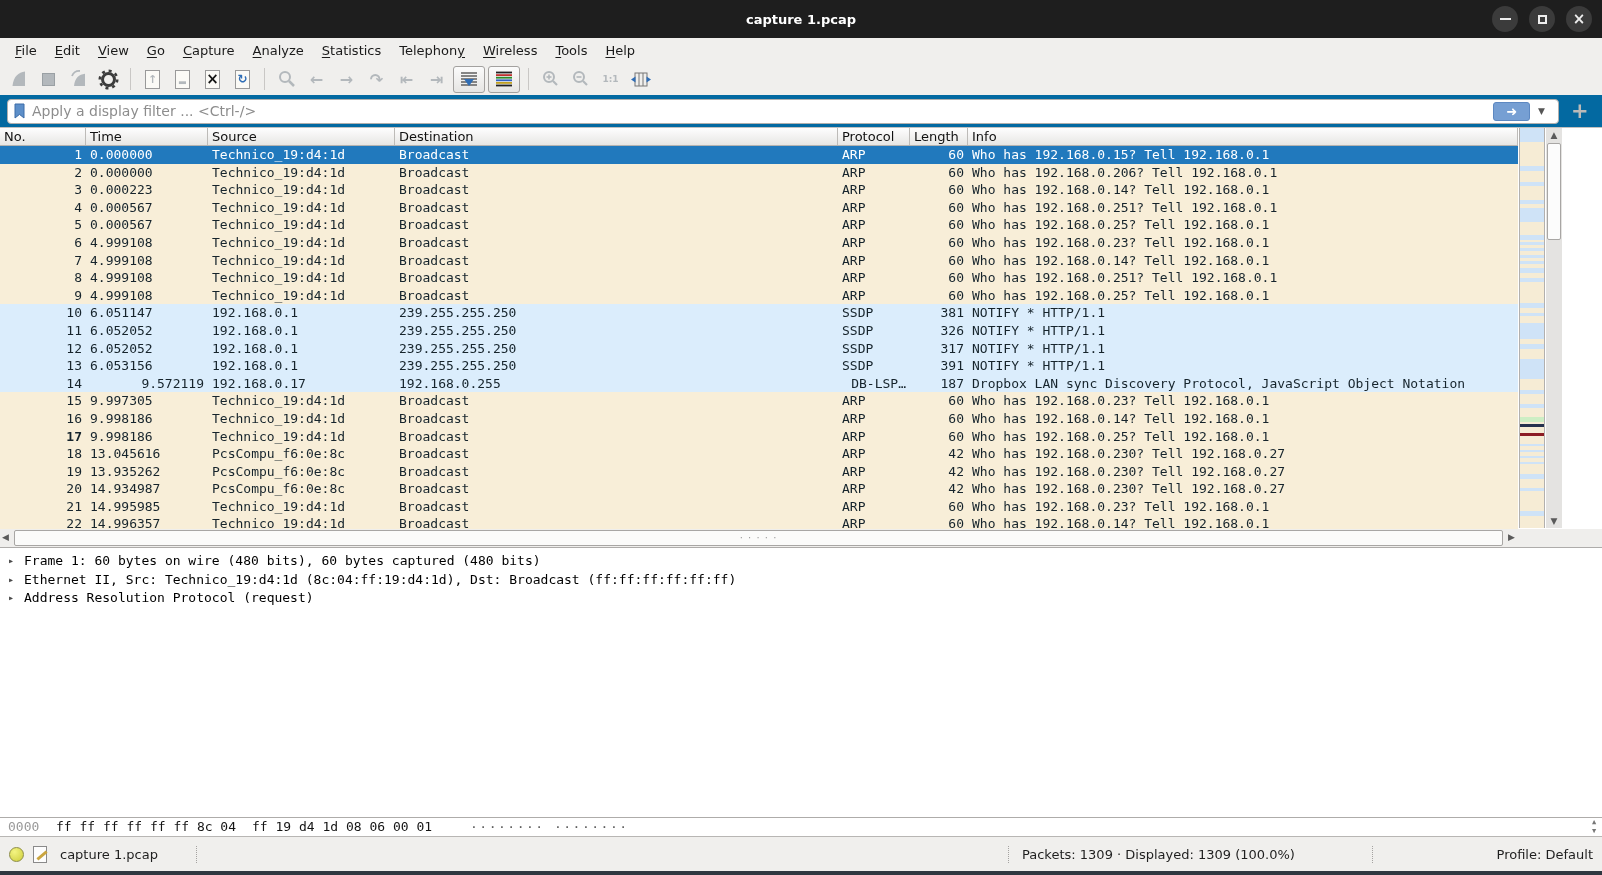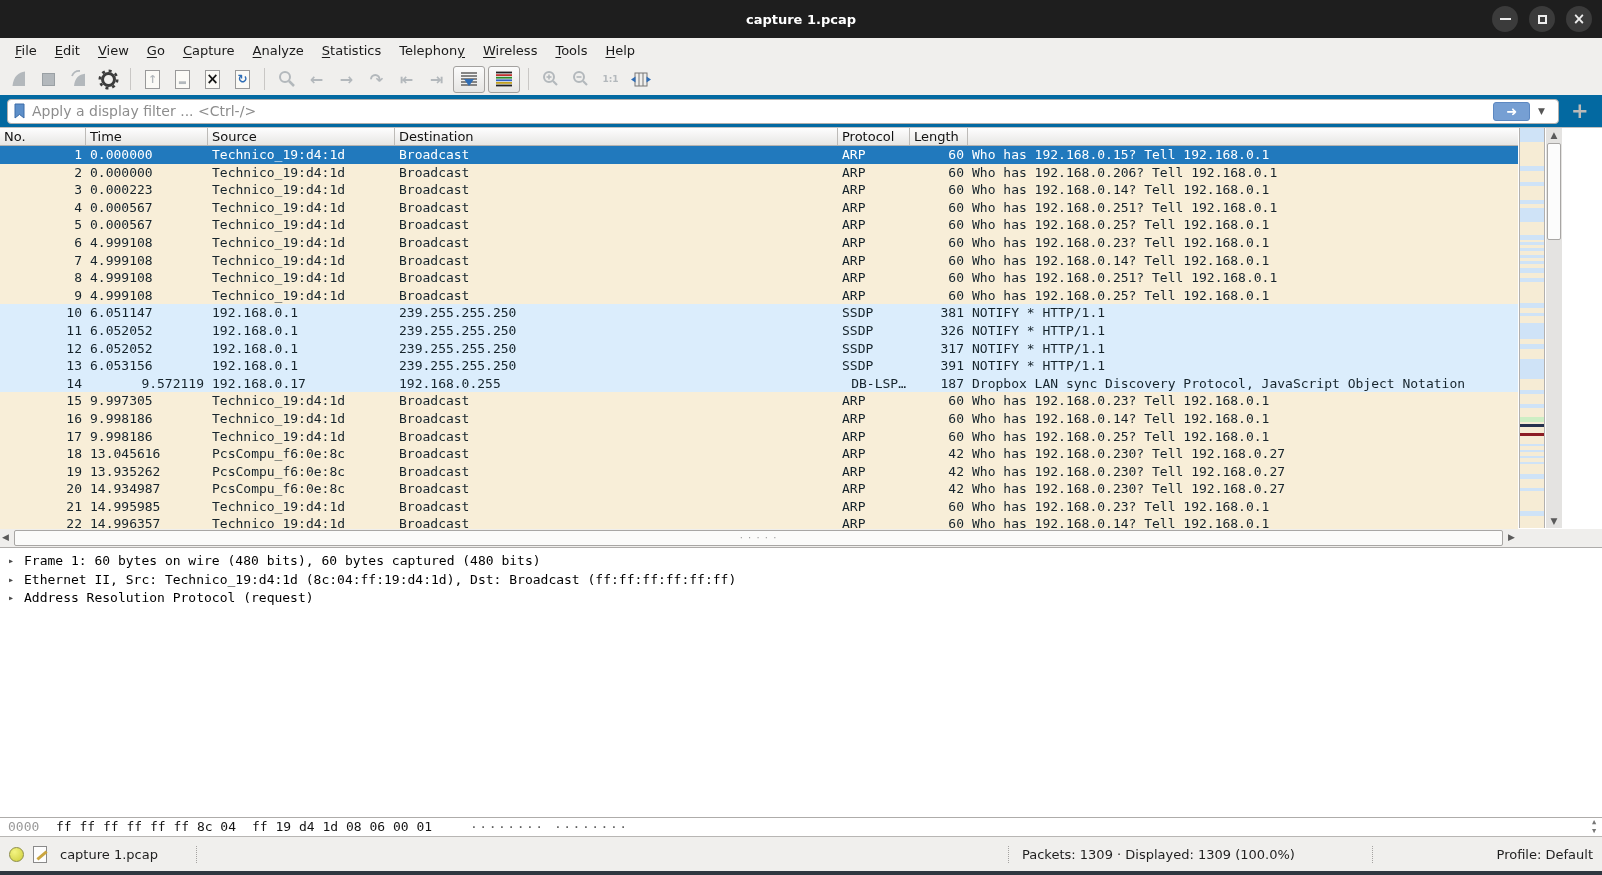--- a/index.html
+++ b/index.html
@@ -273,20 +273,21 @@
     <span class="plus-btn">+</span>
   </div>
 
   <div class="packet-header">
       <div class="hcell" style="width: 86px;">No.</div>
       <div class="hcell" style="width: 122px;">Time</div>
       <div class="hcell" style="width: 187px;">Source</div>
       <div class="hcell" style="width: 443px;">Destination</div>
       <div class="hcell" style="width: 72px;">Protocol</div>
       <div class="hcell" style="width: 58px;">Length</div>
+      <div class="hcell" style="width: auto; flex: 1 1 0%;">Info</div>
     </div>
   <div class="rows">
       <div class="row arp selected">
         <div class="cell r" style="width: 86px;">1</div>
         <div class="cell" style="width: 122px;">0.000000</div>
         <div class="cell" style="width: 187px;">Technico_19:d4:1d</div>
         <div class="cell" style="width: 443px;">Broadcast</div>
         <div class="cell" style="width: 72px;">ARP</div>
         <div class="cell r" style="width: 58px;">60</div>
         <div class="cell" style="width: auto; flex: 1 1 0%;">Who has 192.168.0.15? Tell 192.168.0.1</div>
@@ -420,21 +421,21 @@
       <div class="row arp">
         <div class="cell r" style="width: 86px;">16</div>
         <div class="cell" style="width: 122px;">9.998186</div>
         <div class="cell" style="width: 187px;">Technico_19:d4:1d</div>
         <div class="cell" style="width: 443px;">Broadcast</div>
         <div class="cell" style="width: 72px;">ARP</div>
         <div class="cell r" style="width: 58px;">60</div>
         <div class="cell" style="width: auto; flex: 1 1 0%;">Who has 192.168.0.14? Tell 192.168.0.1</div>
       </div>
       <div class="row arp">
-        <div class="cell r" style="width: 86px;">17</div>
+        <div class="cell r" style="width: 86px; font-weight: bold;">17</div>
         <div class="cell" style="width: 122px;">9.998186</div>
         <div class="cell" style="width: 187px;">Technico_19:d4:1d</div>
         <div class="cell" style="width: 443px;">Broadcast</div>
         <div class="cell" style="width: 72px;">ARP</div>
         <div class="cell r" style="width: 58px;">60</div>
         <div class="cell" style="width: auto; flex: 1 1 0%;">Who has 192.168.0.25? Tell 192.168.0.1</div>
       </div>
       <div class="row arp">
         <div class="cell r" style="width: 86px;">18</div>
         <div class="cell" style="width: 122px;">13.045616</div>

